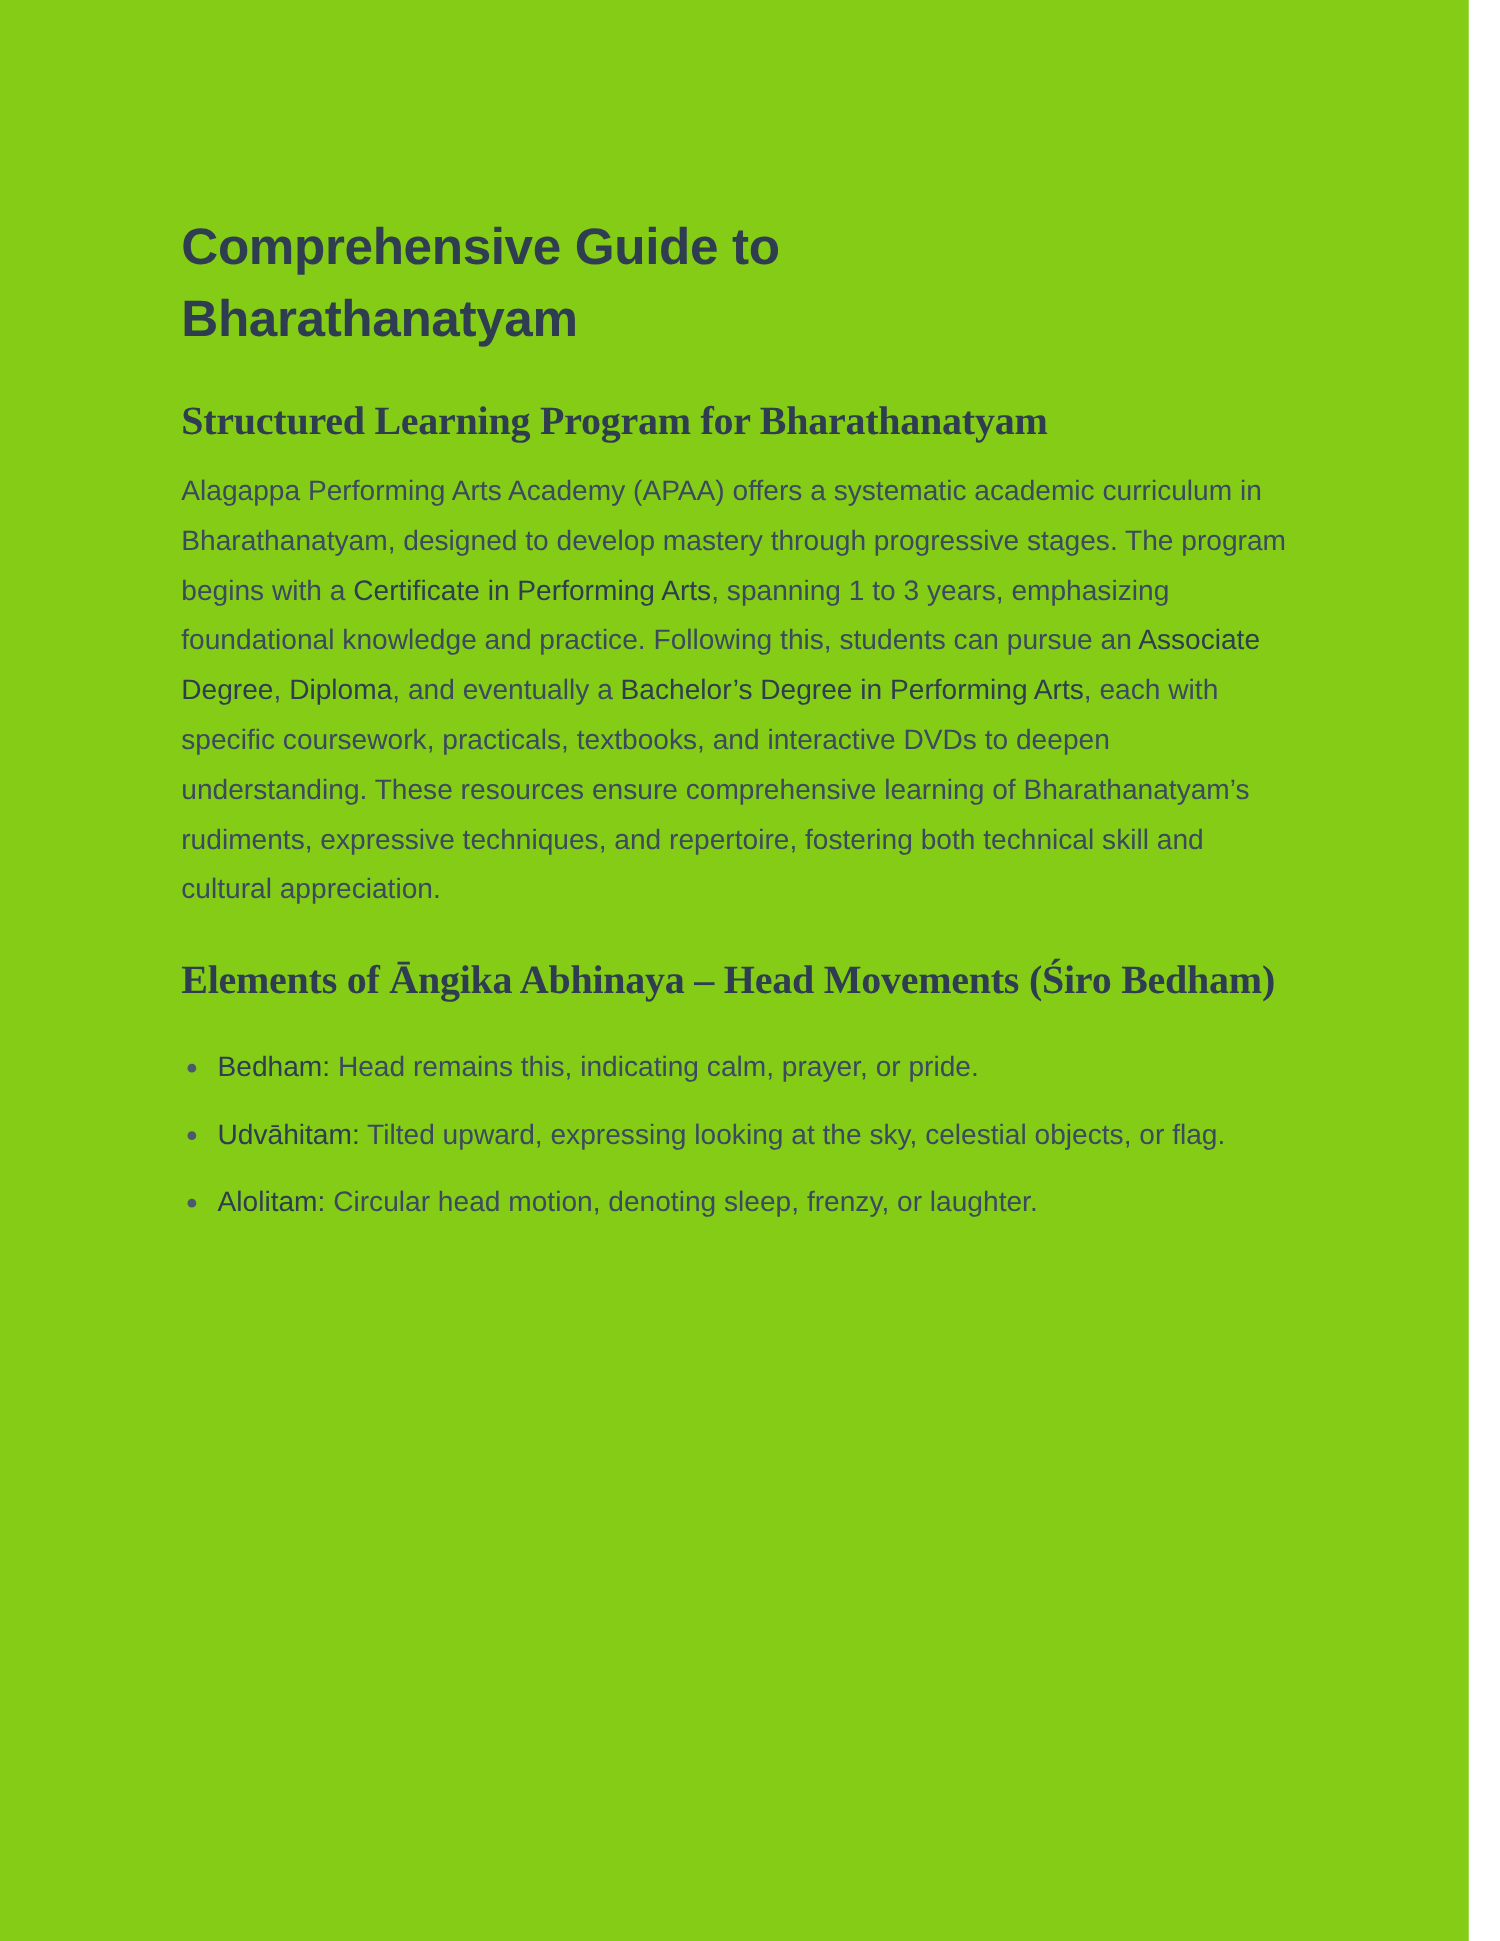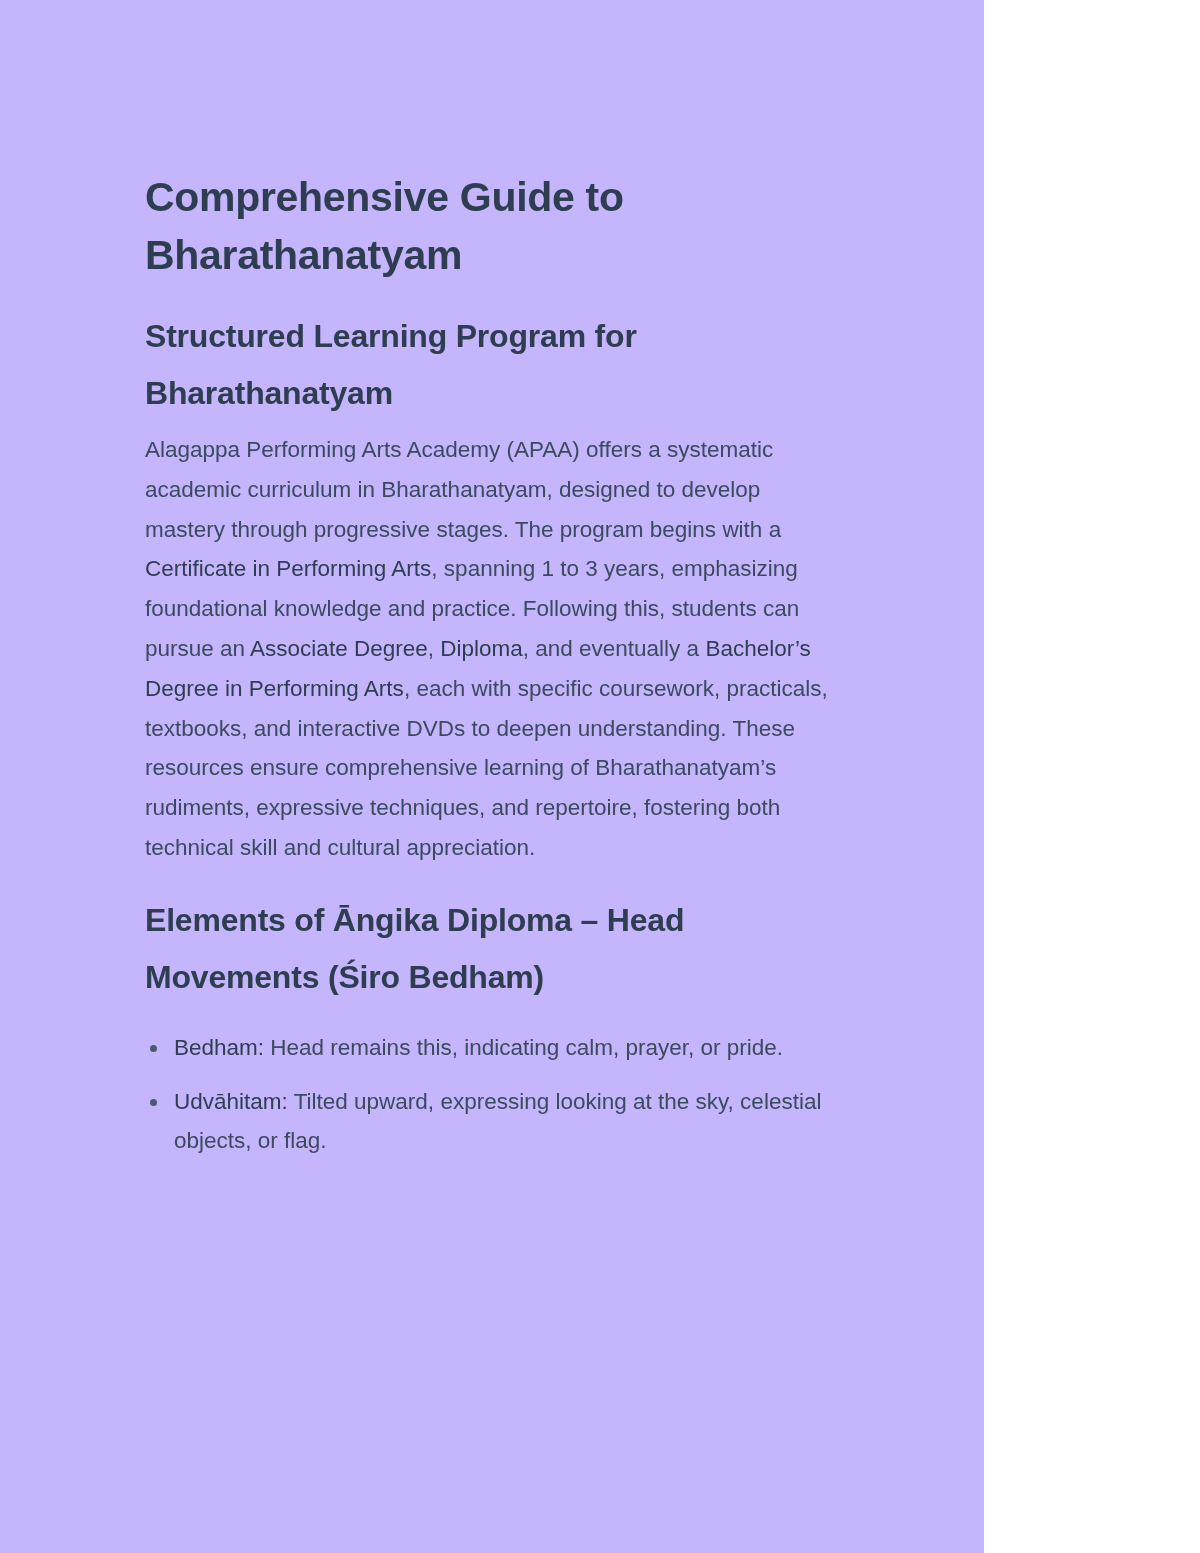--- a/index.html
+++ b/index.html
@@ -8,45 +8,46 @@
     background: #ffffff;
   }
   body {
     width: 1200px;
     height: 1553px;
     font-family: "Liberation Sans", sans-serif;
     color: #37455a;
     -webkit-font-smoothing: antialiased;
   }
   .page {
-    width: 984px;
+    width: 1175px;
     height: 1553px;
     box-sizing: border-box;
     padding: 168px 145px 0 145px;
-    background: #c4b5fd;
+    background: #84cc16;
     position: relative;
     overflow: hidden;
   }
   .doc-title {
     font-size: 41px;
     line-height: 58px;
     font-weight: 700;
     letter-spacing: -0.3px;
     margin: 0 0 4px 0;
     max-width: 620px;
     color: #2e3d50;
   }
   .section-heading {
     font-size: 32px;
     line-height: 57px;
     font-weight: 700;
     letter-spacing: -0.2px;
     margin: 24px 0 6px 0;
     color: #2e3d50;
     max-width: 895px;
+    font-family: Liberation Serif, serif;
   }
   .section-heading.wide {
     max-width: 920px;
   }
   .body-text {
     font-size: 22.5px;
     line-height: 39.8px;
     font-weight: 400;
     margin: 8px 0 0 0;
     max-width: 893px;
@@ -88,25 +89,28 @@
 <body>
 
 <div class="page">
 
   <h1 class="doc-title">Comprehensive Guide to Bharathanatyam</h1>
 
   <h2 class="section-heading">Structured Learning Program for Bharathanatyam</h2>
 
   <p class="body-text"><span>Alagappa Performing Arts Academy (APAA) offers a systematic academic curriculum in Bharathanatyam, designed to develop mastery through progressive stages. The program begins with a </span><b>Certificate in Performing Arts</b><span>, spanning 1 to 3 years, emphasizing foundational knowledge and practice. Following this, students can pursue an </span><b>Associate Degree</b><span>, </span><b>Diploma</b><span>, and eventually a </span><b>Bachelor’s Degree in Performing Arts</b><span>, each with specific coursework, practicals, textbooks, and interactive DVDs to deepen understanding. These resources ensure comprehensive learning of Bharathanatyam’s rudiments, expressive techniques, and repertoire, fostering both technical skill and cultural appreciation.</span></p>
 
-  <h2 class="section-heading wide">Elements of Āngika Diploma – Head Movements (Śiro Bedham)</h2>
+  <h2 class="section-heading wide">Elements of Āngika Abhinaya – Head Movements (Śiro Bedham)</h2>
 
 
   <ul class="bullet-list">
     <li>
       <span class="bullet-dot"></span><b>Bedham:</b><span> Head remains this, indicating calm, prayer, or pride.</span>
     </li>
     <li>
       <span class="bullet-dot"></span><b>Udvāhitam:</b><span> Tilted upward, expressing looking at the sky, celestial objects, or flag.</span>
     </li>
+    <li>
+      <span class="bullet-dot"></span><b>Alolitam:</b><span> Circular head motion, denoting sleep, frenzy, or laughter.</span>
+    </li>
   </ul>
 
 </div>
 
 </body></html>

